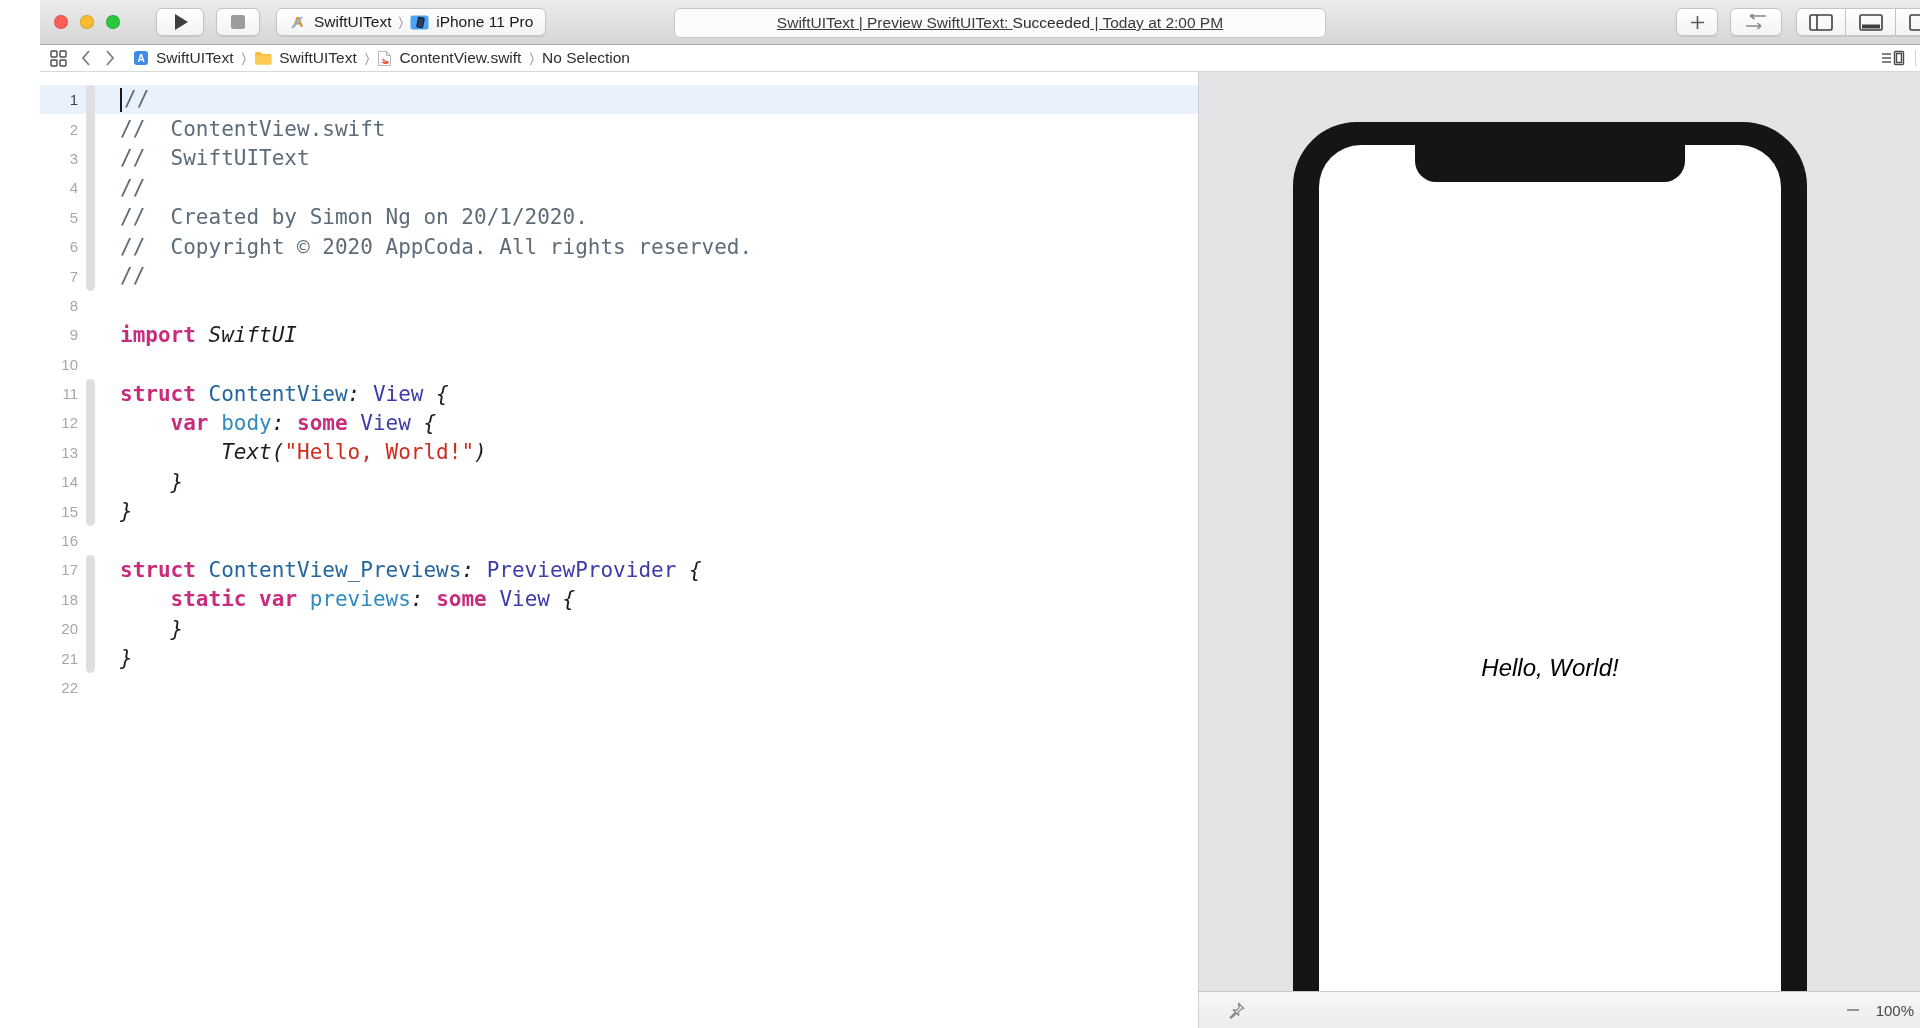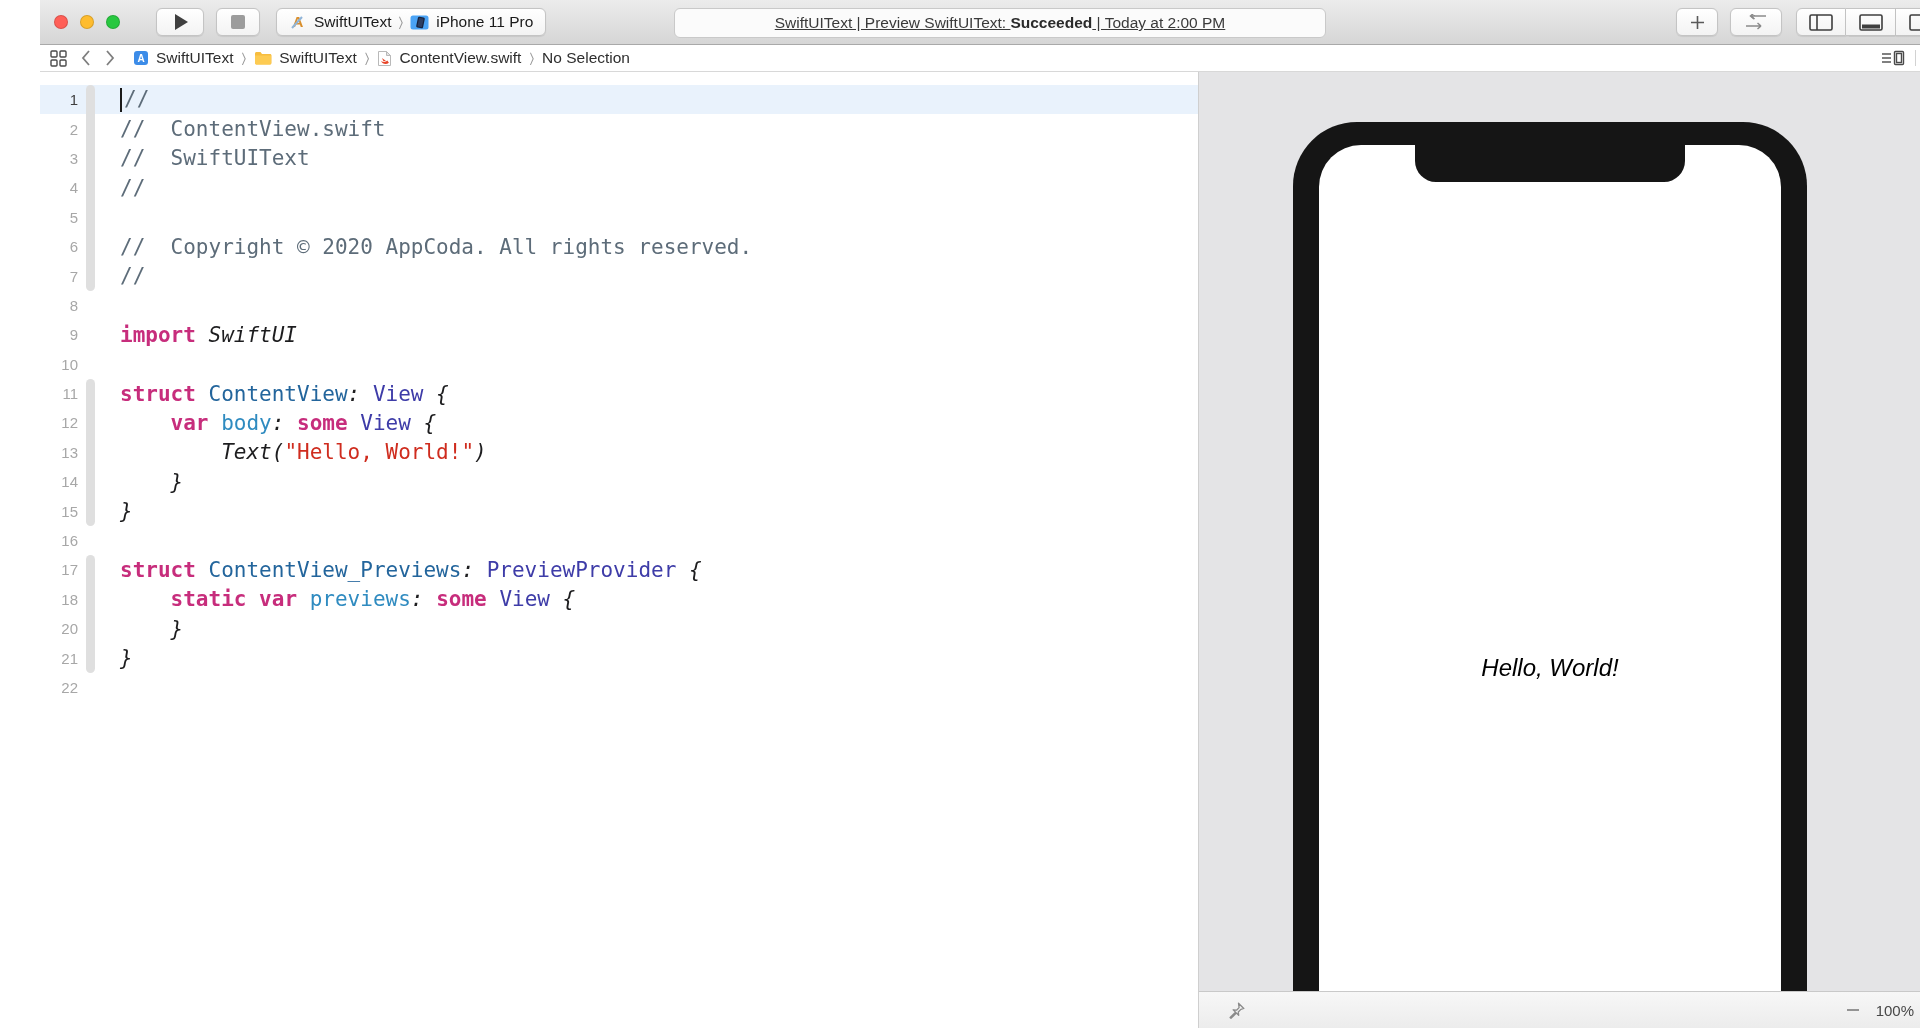--- a/index.html
+++ b/index.html
@@ -20,21 +20,21 @@
   .stop { width:44px; margin-left:12px; }
   .play-tri { width:0; height:0; border-left:13px solid #3F3F3F;
     border-top:8px solid transparent; border-bottom:8px solid transparent; margin-left:3px; }
   .stop-sq { width:14px; height:14px; background:#9C9C9C; border-radius:2px; }
   .scheme { margin-left:16px; height:28px; padding:0 12px; gap:7px; font-size:15.5px; color:#1A1A1A; }
   .scheme .sep, .crumb-sep { color:#9A9A9A; font-size:14px; }
   .status-pill { position:absolute; left:50%; top:8px; transform:translateX(-50%);
     width:652px; height:30px; background:#FBFBFB; border:1px solid #C9C9C9; border-radius:6px;
     display:flex; align-items:center; justify-content:center; font-size:15.5px; color:#3A3A3A; }
   .status-pill span { white-space:pre;text-decoration:underline; }
-  .status-pill b { font-weight:700; color:#2B2B2B; }
+  .status-pill b { font-weight:400; color:#2B2B2B; }
   .tb-right { position:absolute; right:14px; top:8px; display:flex; align-items:center; }
   .seg-group { display:flex; margin-left:14px; }
   .seg-group .tb-btn { border-radius:0; border-left-width:0; width:50px; }
   .seg-group .tb-btn:first-child { border-radius:6px 0 0 6px; border-left-width:1px; }
   .seg-group .tb-btn:last-child { border-radius:0 6px 6px 0; }
   .btn-plus { width:42px; }
   .btn-arrows { width:52px; margin-left:12px; }
 
   
   .jumpbar { height:27px; flex:0 0 27px; background:#FFFFFF; border-bottom:1px solid #D8D8D8;
@@ -268,20 +268,21 @@
             <span class="code"><span class="tok-comment">//  SwiftUIText</span></span>
           </div>
           <div class="code-row">
             <span class="ln">4</span>
             <span class="ribbon seg"></span>
             <span class="code"><span class="tok-comment">//</span></span>
           </div>
           <div class="code-row">
             <span class="ln">5</span>
             <span class="ribbon seg"></span>
+            <span class="code"><span class="tok-comment">//  Created by Simon Ng on 20/1/2020.</span></span>
           </div>
           <div class="code-row">
             <span class="ln">6</span>
             <span class="ribbon seg"></span>
             <span class="code"><span class="tok-comment">//  Copyright © 2020 AppCoda. All rights reserved.</span></span>
           </div>
           <div class="code-row">
             <span class="ln">7</span>
             <span class="ribbon seg seg-end"></span>
             <span class="code"><span class="tok-comment">//</span></span>

